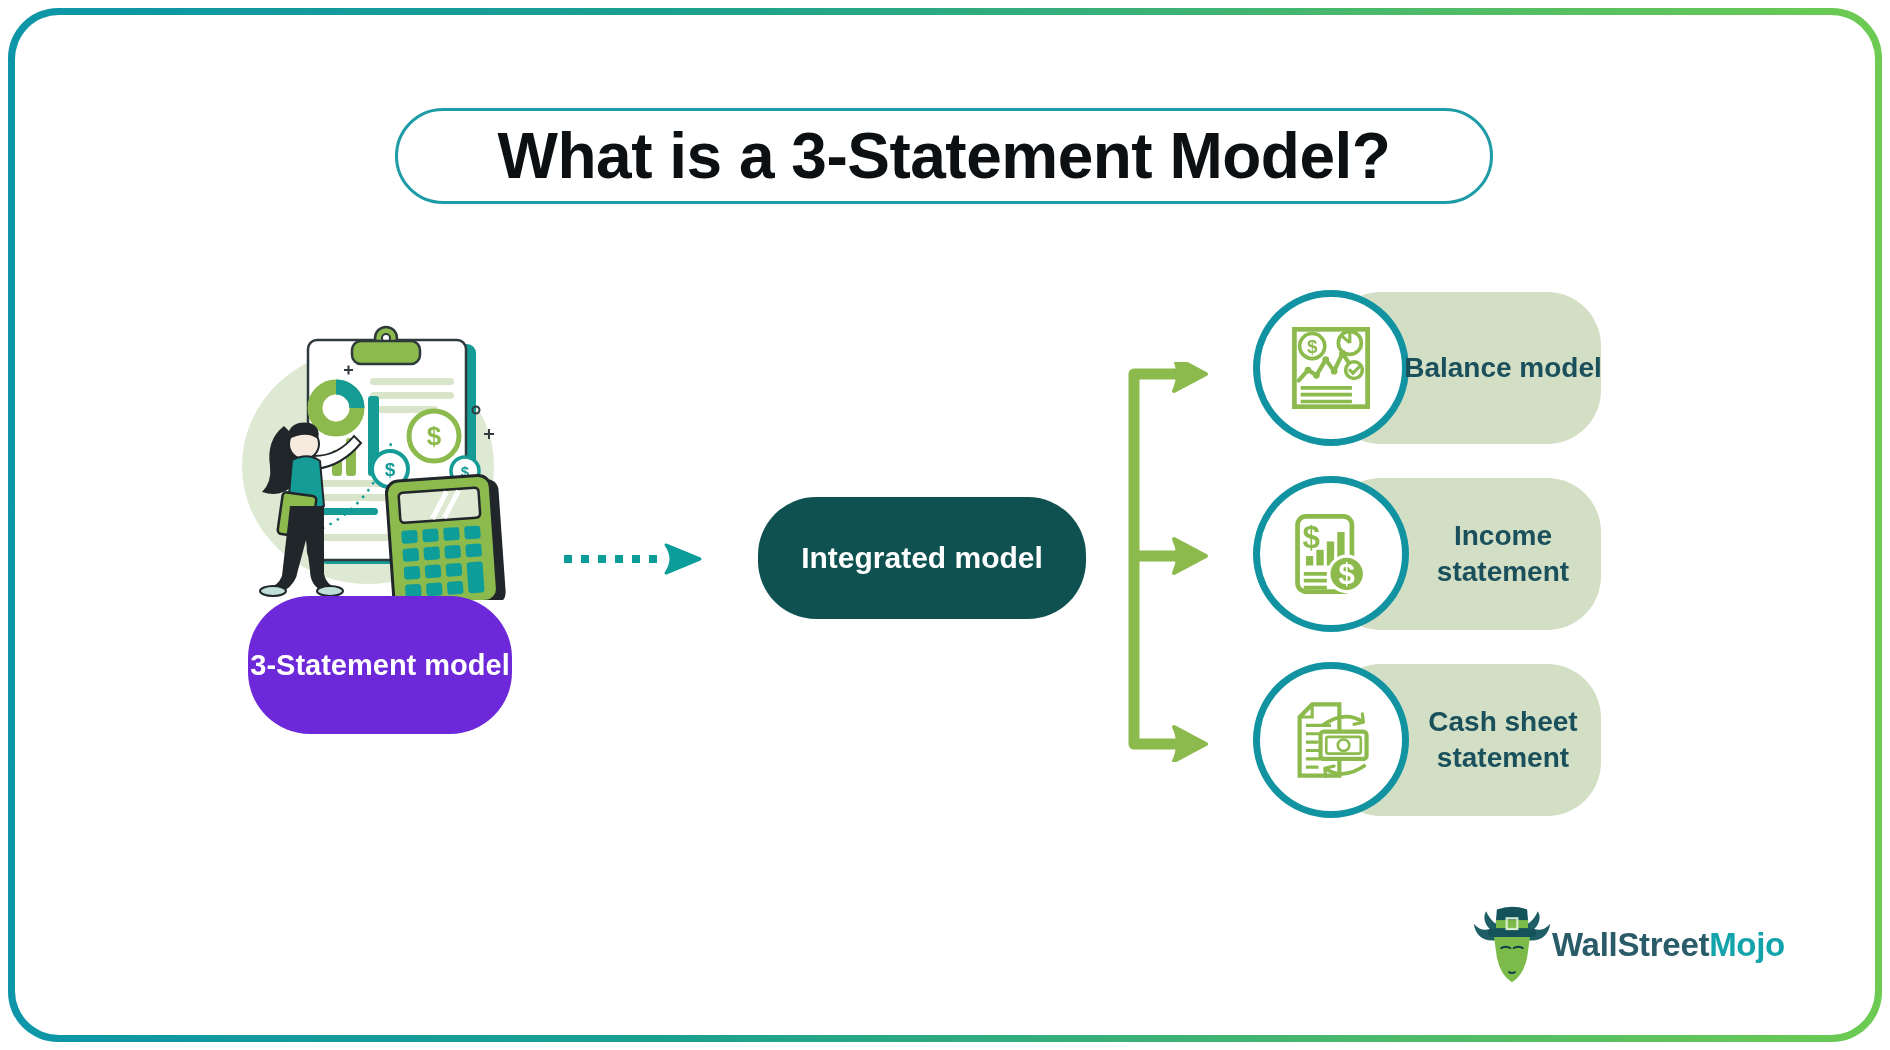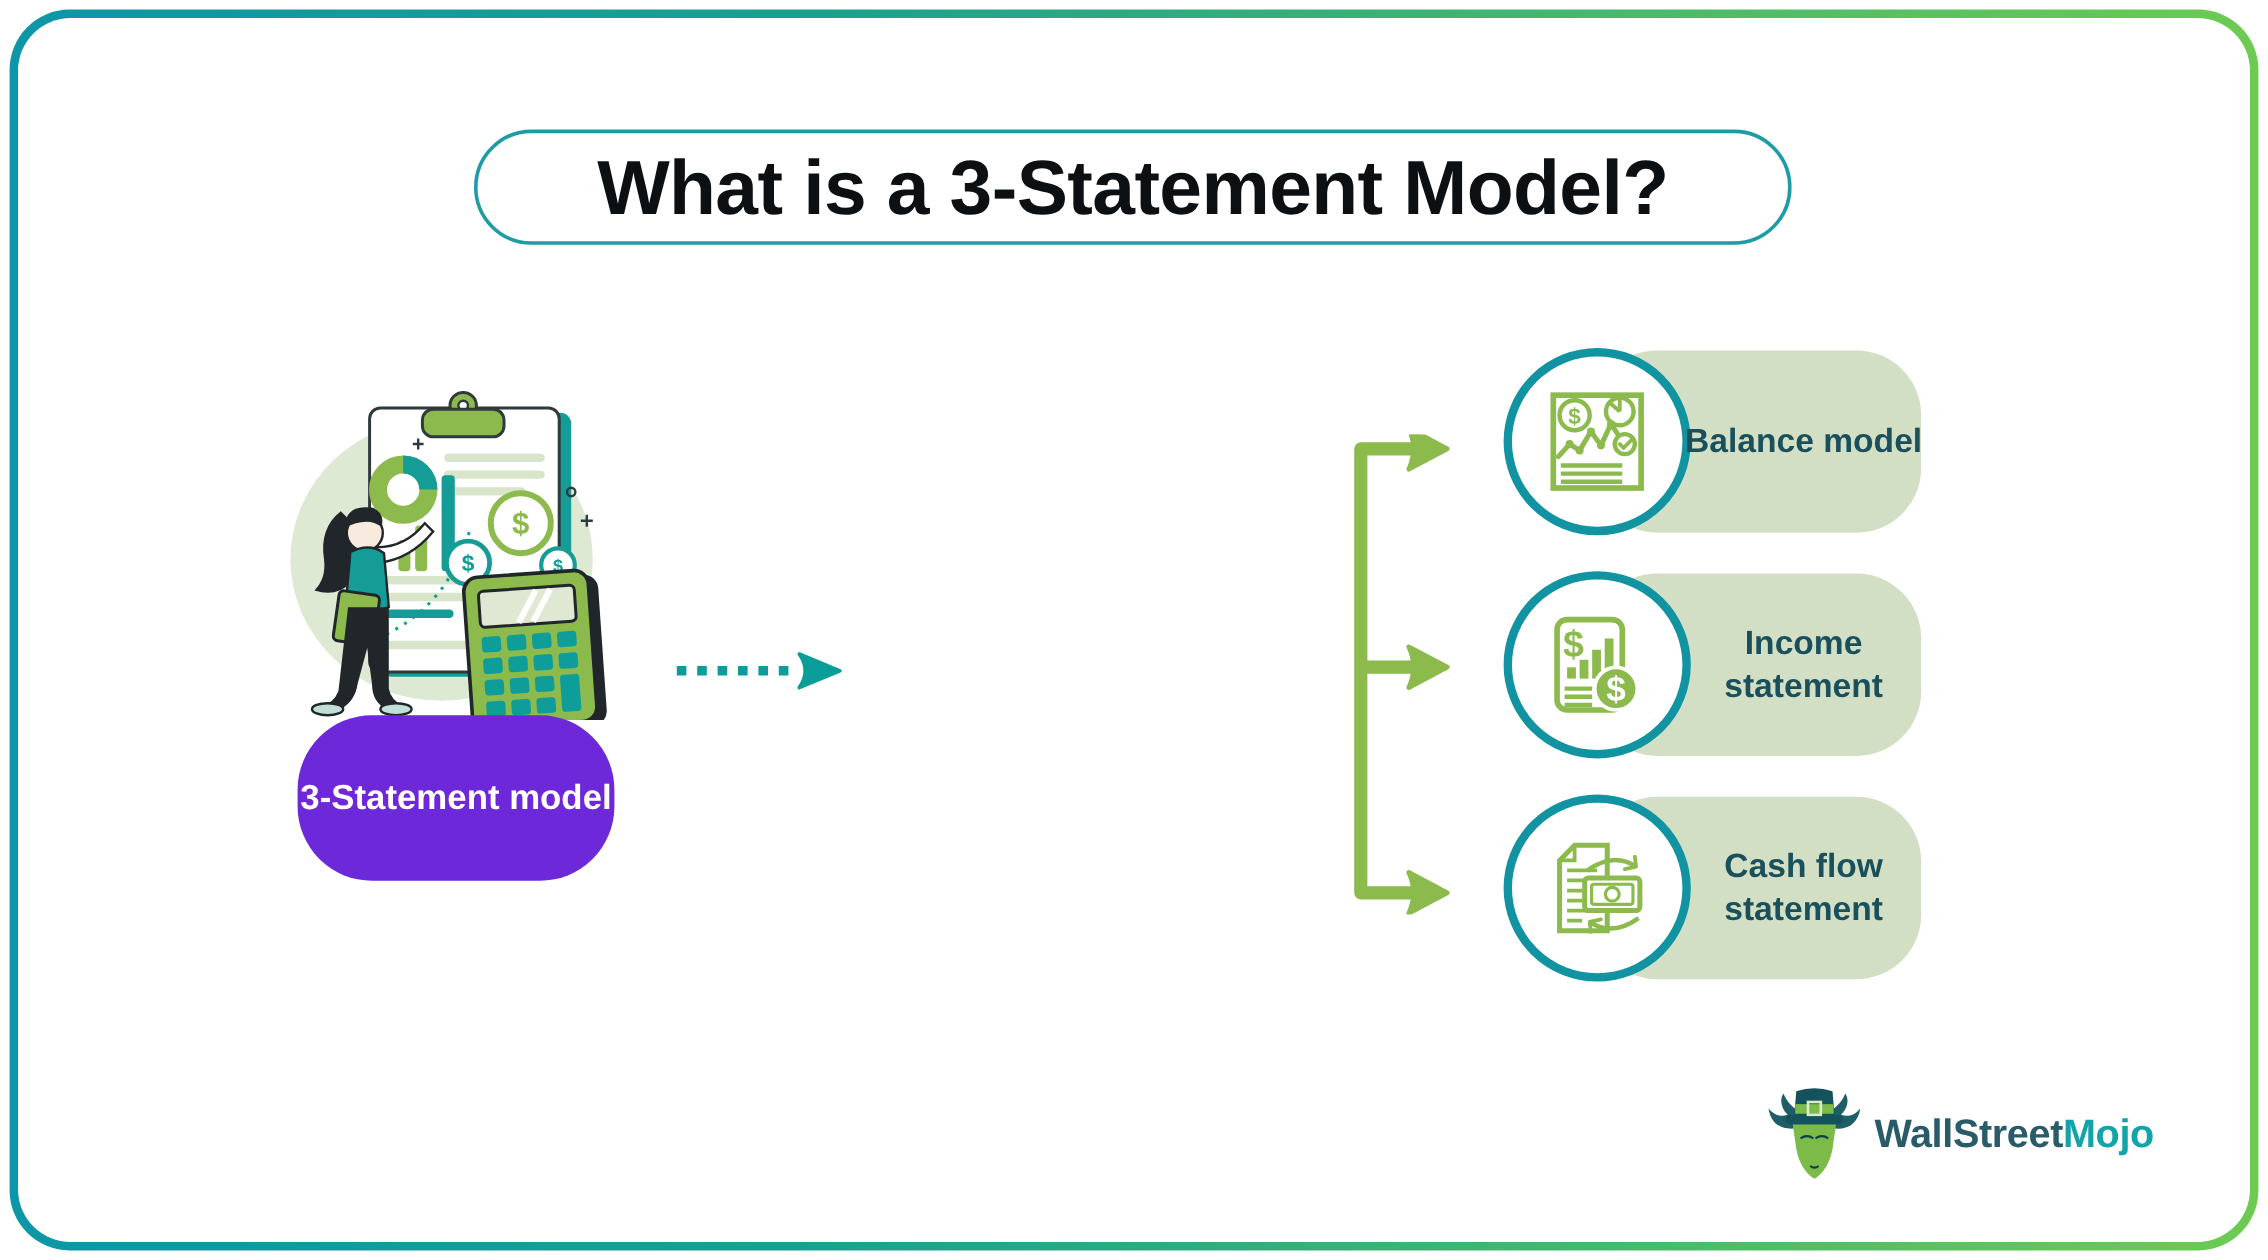--- a/index.html
+++ b/index.html
@@ -52,21 +52,21 @@
     border:7px solid #1193a2;border-radius:50%;
     display:flex;align-items:center;justify-content:center;
   }
   .feature-label{
     position:absolute;left:150px;top:0;width:200px;height:156px;
     display:flex;align-items:center;justify-content:center;text-align:center;
     font-size:28px;font-weight:700;color:#19505c;line-height:1.3;
   }
   .logo{
     position:absolute;left:1472px;top:898px;width:380px;height:94px;
-    display:flex;align-items:center;gap:10px;
+    display:flex;align-items:center;
   }
   .logo-text{font-size:33px;font-weight:800;letter-spacing:-0.3px;white-space:nowrap;}
   .logo-text .part1{color:#2a5b68;}
   .logo-text .part2{color:#13a3ab;}
 </style>
 </head>
 <body>
 
 <div class="stage">
 
@@ -158,20 +158,23 @@
 
   <div class="source-pill">
     <span>3-Statement model</span>
   </div>
 
   <svg class="dotted-arrow" viewBox="0 0 150 36">
     <line x1="4" y1="18" x2="106" y2="18" stroke="#0b9d99" stroke-width="8" stroke-dasharray="8 9"></line>
     <path d="M106 4 L140 18 L106 32 Q116 18 106 4 Z" fill="#0b9d99" stroke="#0b9d99" stroke-width="3" stroke-linejoin="round"></path>
   </svg>
 
+  <div class="center-pill">
+    <span>Integrated model</span>
+  </div>
 
   <svg class="connector" viewBox="0 0 110 400">
     <path d="M56 12 H14 V382 H56 M14 194 H56" fill="none" stroke="#8cba4d" stroke-width="11" stroke-linejoin="round" stroke-linecap="round"></path>
     <path d="M54 -5 L86 12 L54 29 Q62 12 54 -5 Z" fill="#8cba4d" stroke="#8cba4d" stroke-width="4" stroke-linejoin="round"></path>
     <path d="M54 177 L86 194 L54 211 Q62 194 54 177 Z" fill="#8cba4d" stroke="#8cba4d" stroke-width="4" stroke-linejoin="round"></path>
     <path d="M54 365 L86 382 L54 399 Q62 382 54 365 Z" fill="#8cba4d" stroke="#8cba4d" stroke-width="4" stroke-linejoin="round"></path>
   </svg>
 
   <div class="feature f1">
     <div class="feature-pill"></div>
@@ -227,21 +230,21 @@
         <path d="M20 30 H44 M20 38 H44 M20 46 H32 M20 54 H44 M20 62 H44 M20 70 H32" stroke-width="3"></path>
         <path d="M36 30 Q57 15 75 27" stroke-width="3.5"></path>
         <path d="M75 27 l-1 -8 M75 27 l-9 2" stroke-width="3" stroke-linecap="round"></path>
         <path d="M77 68 Q56 83 38 71" stroke-width="3.5"></path>
         <path d="M38 71 l1 8 M38 71 l9 -2" stroke-width="3" stroke-linecap="round"></path>
         <rect x="34" y="36" width="44" height="26" rx="3" fill="#ffffff" stroke-width="4"></rect>
         <rect x="39.5" y="41" width="33" height="16" rx="2" stroke-width="2.5"></rect>
         <circle cx="56" cy="49" r="5.5" stroke-width="2.5"></circle>
       </svg>
     </div>
-    <div class="feature-label">Cash flow statement</div>
+    <div class="feature-label">Cash sheet statement</div>
   </div>
 
   <div class="logo">
     <svg width="80" height="86" viewBox="0 0 90 96">
       <g fill="#1e5e66">
         <path d="M32 42 C14 46 4 38 2 24 C8 31 14 32 20 30 C14 24 12 16 16 10 C20 20 28 26 34 28 Z"></path>
         <path d="M58 42 C76 46 86 38 88 24 C82 31 76 32 70 30 C76 24 78 16 74 10 C70 20 62 26 56 28 Z"></path>
       </g>
       <path d="M24 34 Q45 24 66 34 L62 62 Q58 82 45 90 Q32 82 28 62 Z" fill="#7cbb4a"></path>
       <path d="M26 32 L28 8 Q45 2 62 8 L64 32 Z" fill="#14535c"></path>

